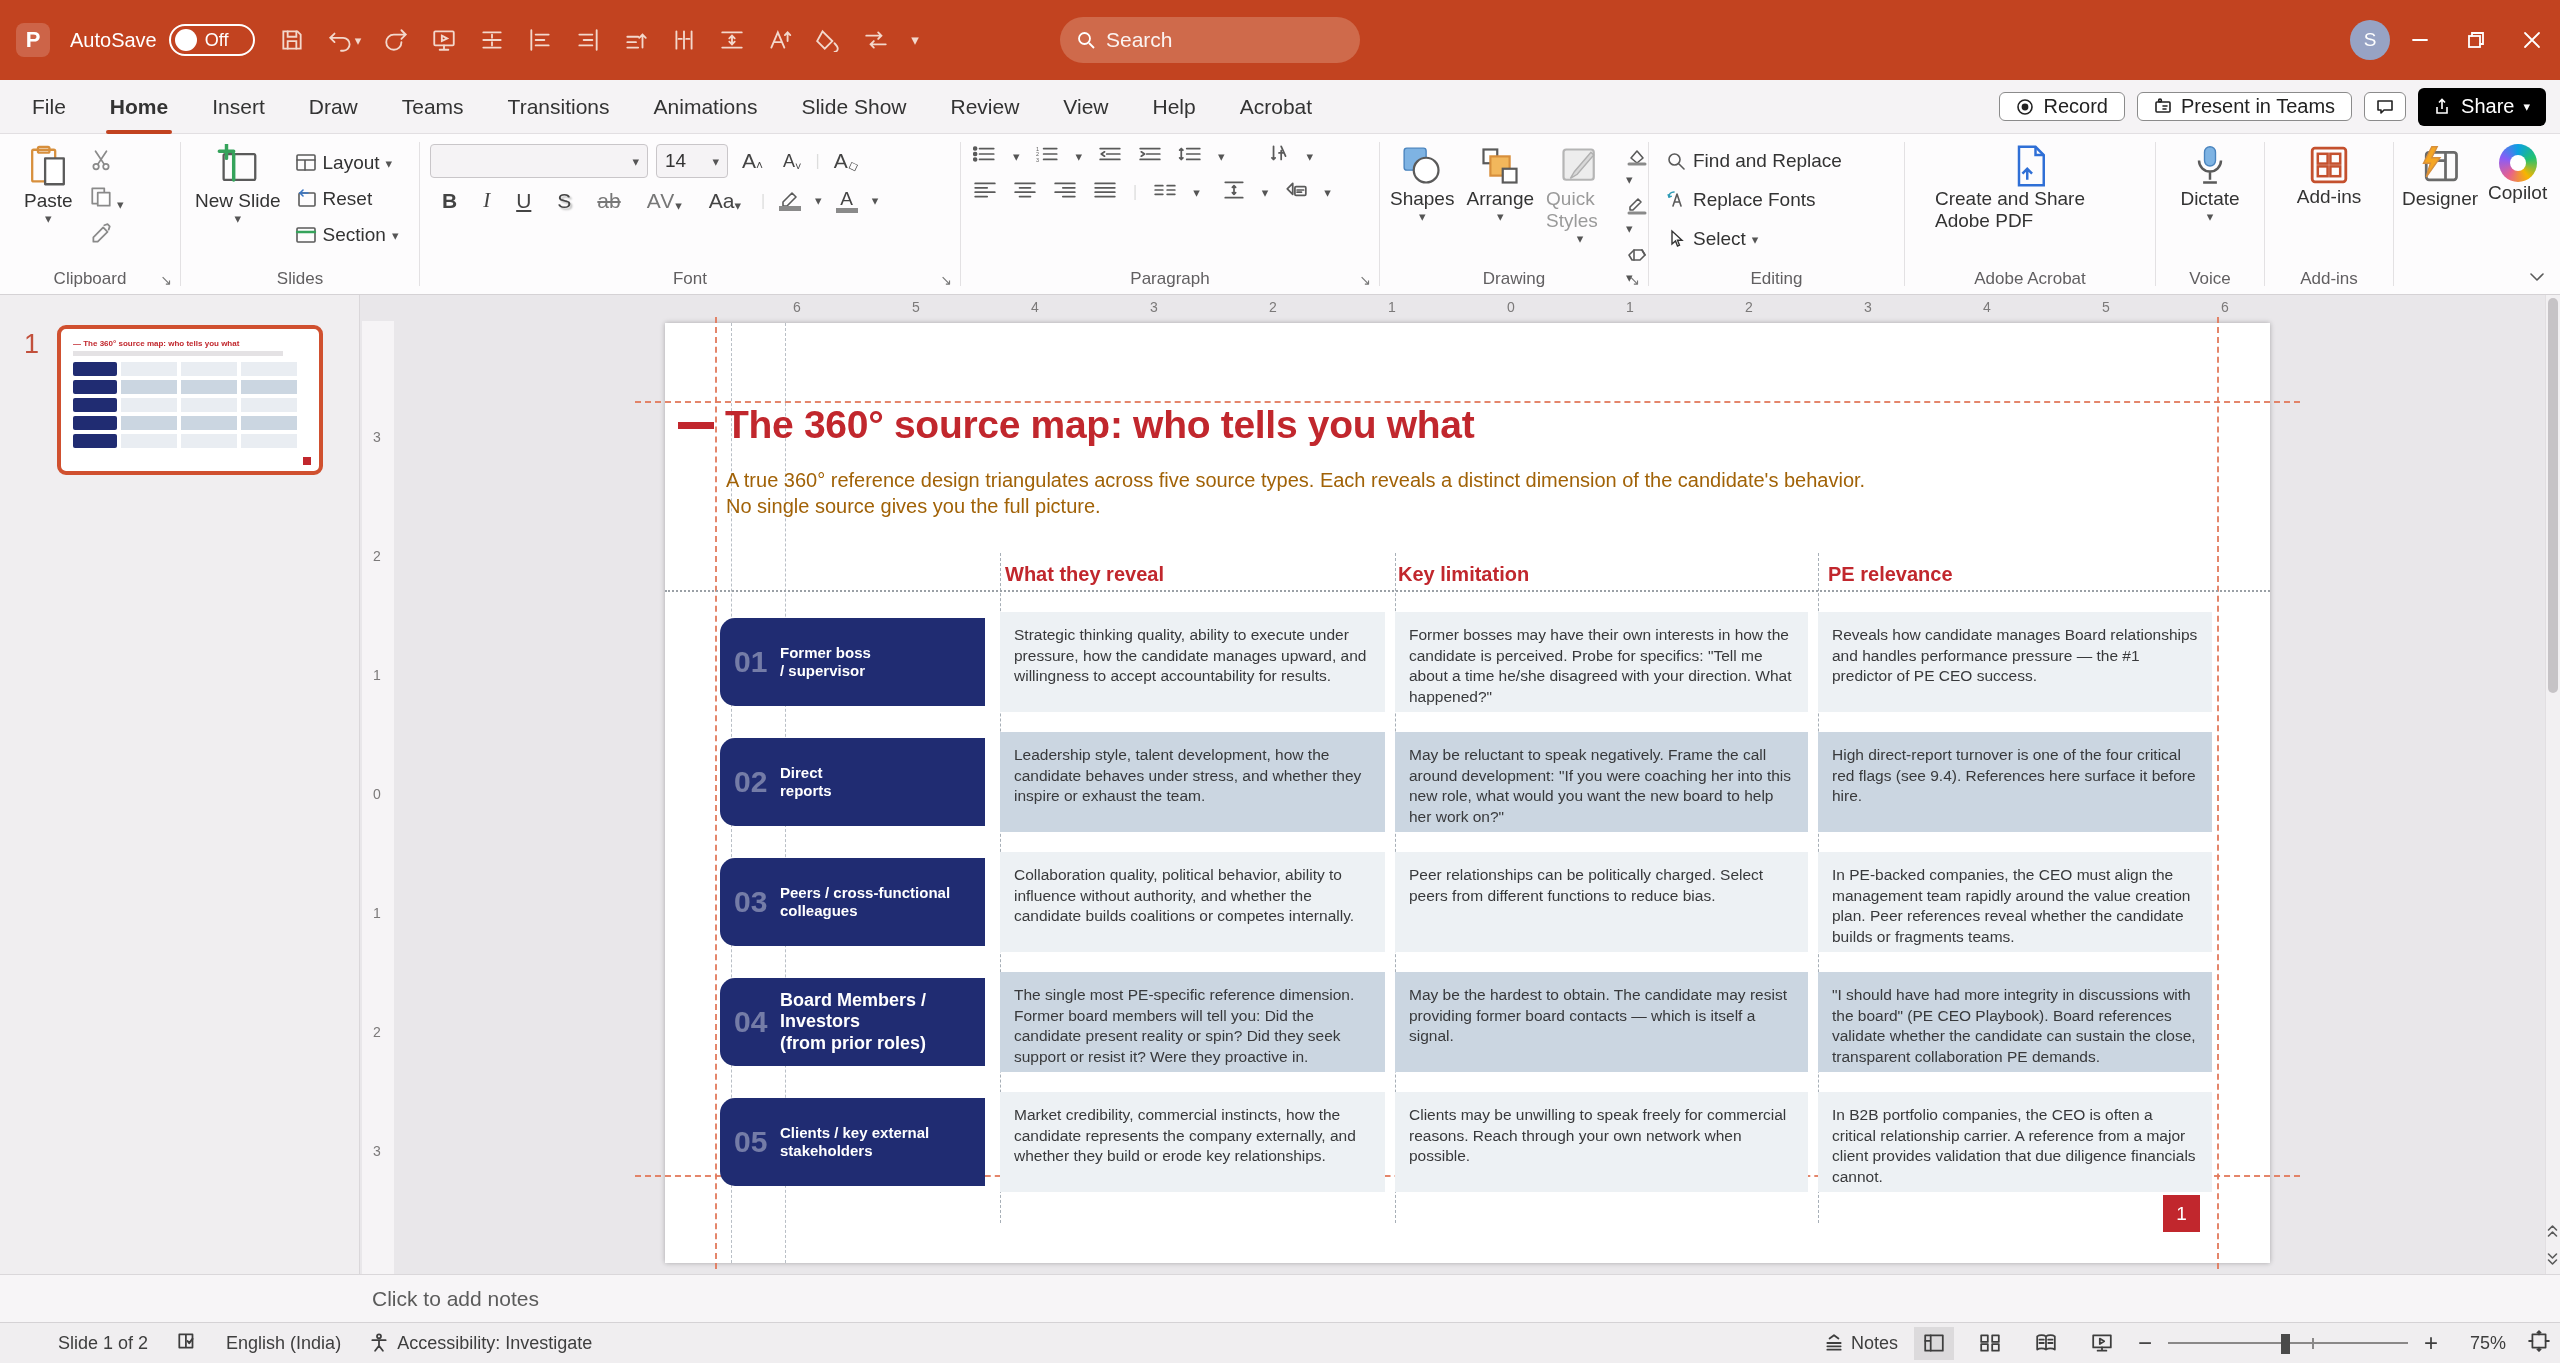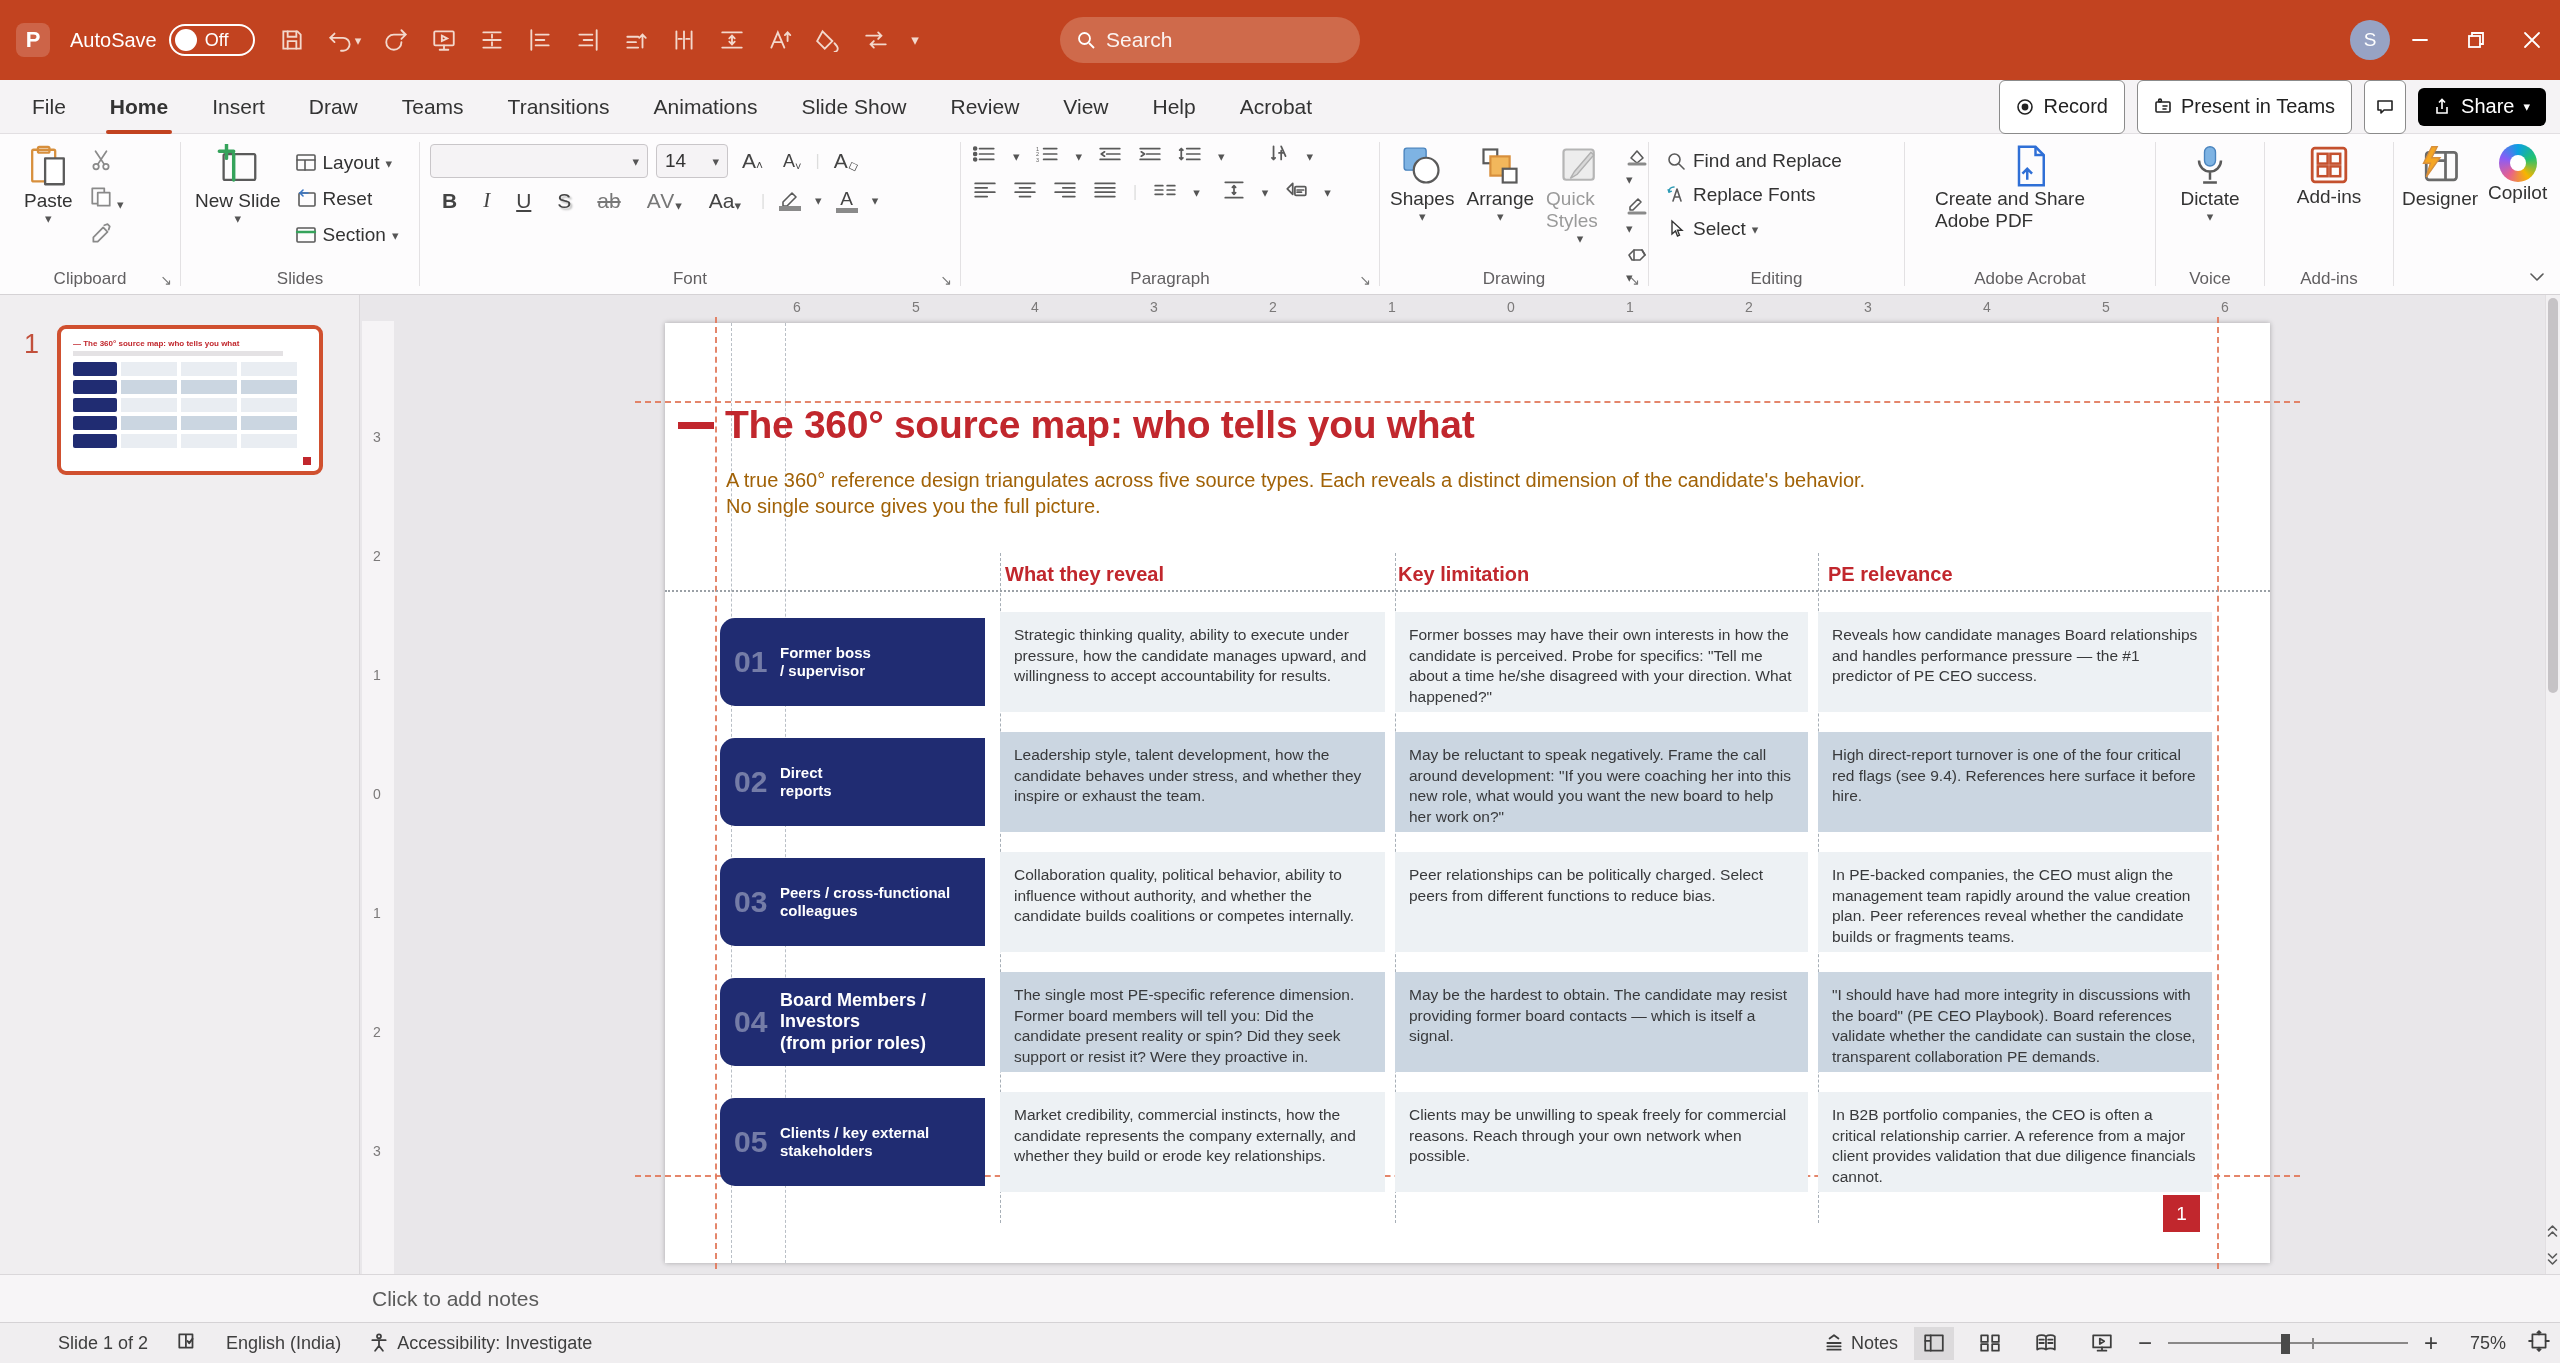--- a/index.html
+++ b/index.html
@@ -18,21 +18,21 @@
   .avatar{position:absolute;right:170px;top:20px;width:40px;height:40px;border-radius:50%;background:#97A3C4;display:flex;align-items:center;justify-content:center;font-size:19px}
   .winbtns{position:absolute;right:0;top:0;height:80px;display:flex}
   .winbtn{width:56px;height:80px;display:flex;align-items:center;justify-content:center}
 
   
   .tabrow{height:54px;background:#F5F3F5;border-bottom:1px solid #E2DFE2;display:flex;align-items:center;padding-left:30px;gap:40px;font-size:21px;color:#333}
   .tab{position:relative;padding:4px 2px;white-space:nowrap}
   .tab.active{font-weight:bold}
   .tab.active::after{content:"";position:absolute;left:-2px;right:-2px;bottom:-11px;height:4px;background:#C24320;border-radius:2px}
   .tabright{margin-left:auto;display:flex;align-items:center;gap:12px;margin-right:14px}
-  .pillbtn{height:54px;border:1px solid #8B8B8B;border-radius:6px;background:#fff;display:flex;align-items:center;gap:9px;padding:0 16px;font-size:20px;color:#222}
+  .pillbtn{height:29px;border:1px solid #8B8B8B;border-radius:6px;background:#fff;display:flex;align-items:center;gap:9px;padding:0 16px;font-size:20px;color:#222}
   .sharebtn{background:#000000;color:#fff;border:none;height:38px;border-radius:6px;display:flex;align-items:center;gap:9px;padding:0 16px;font-size:20px}
 
   
   .ribbon{height:161px;background:#FDFCFD;border-bottom:1px solid #D5D2D5;display:flex;position:relative}
   .rgroup{position:relative;height:100%;padding-top:10px;flex-shrink:0}
   .glabel{position:absolute;bottom:5px;left:0;right:0;text-align:center;font-size:17px;color:#615F61}
   .launcher{position:absolute;bottom:6px;right:8px;font-size:14px;color:#777}
   .gsep{width:1px;background:#E3E1E3;margin:8px 0;flex-shrink:0}
   .bigbtn{display:flex;flex-direction:column;align-items:center;font-size:19px;color:#333;line-height:1.15;text-align:left}
   .smallrow{display:flex;align-items:center;gap:6px;font-size:19px;color:#333;height:34px}
@@ -489,21 +489,21 @@
                 <path d="M8 4v10M16 4l3 5"></path>
               </svg> <span class="chev">▾</span></span>
         </div>
       </div>
       <span class="glabel">Drawing</span>
       <span class="launcher">↘</span>
     </div>
     <div class="gsep"></div>
 
     <div class="rgroup" style="width:255px;padding-left:16px">
-      <div style="display:flex;flex-direction:column;">
+      <div style="display:flex;flex-direction:column;gap:5px">
         <div class="smallrow">
             <svg class="ic" width="22" height="20" viewBox="0 0 20 20">
               <circle cx="8.5" cy="8.5" r="5.5"></circle>
               <path d="m13 13 5 5"></path>
             </svg>
             <span>Find and Replace</span>
           </div>
         <div class="smallrow">
             <svg class="ic" width="22" height="20" viewBox="0 0 20 20">
               <path d="M7 16 11 4l4 12M8.8 12h4.4"></path>

